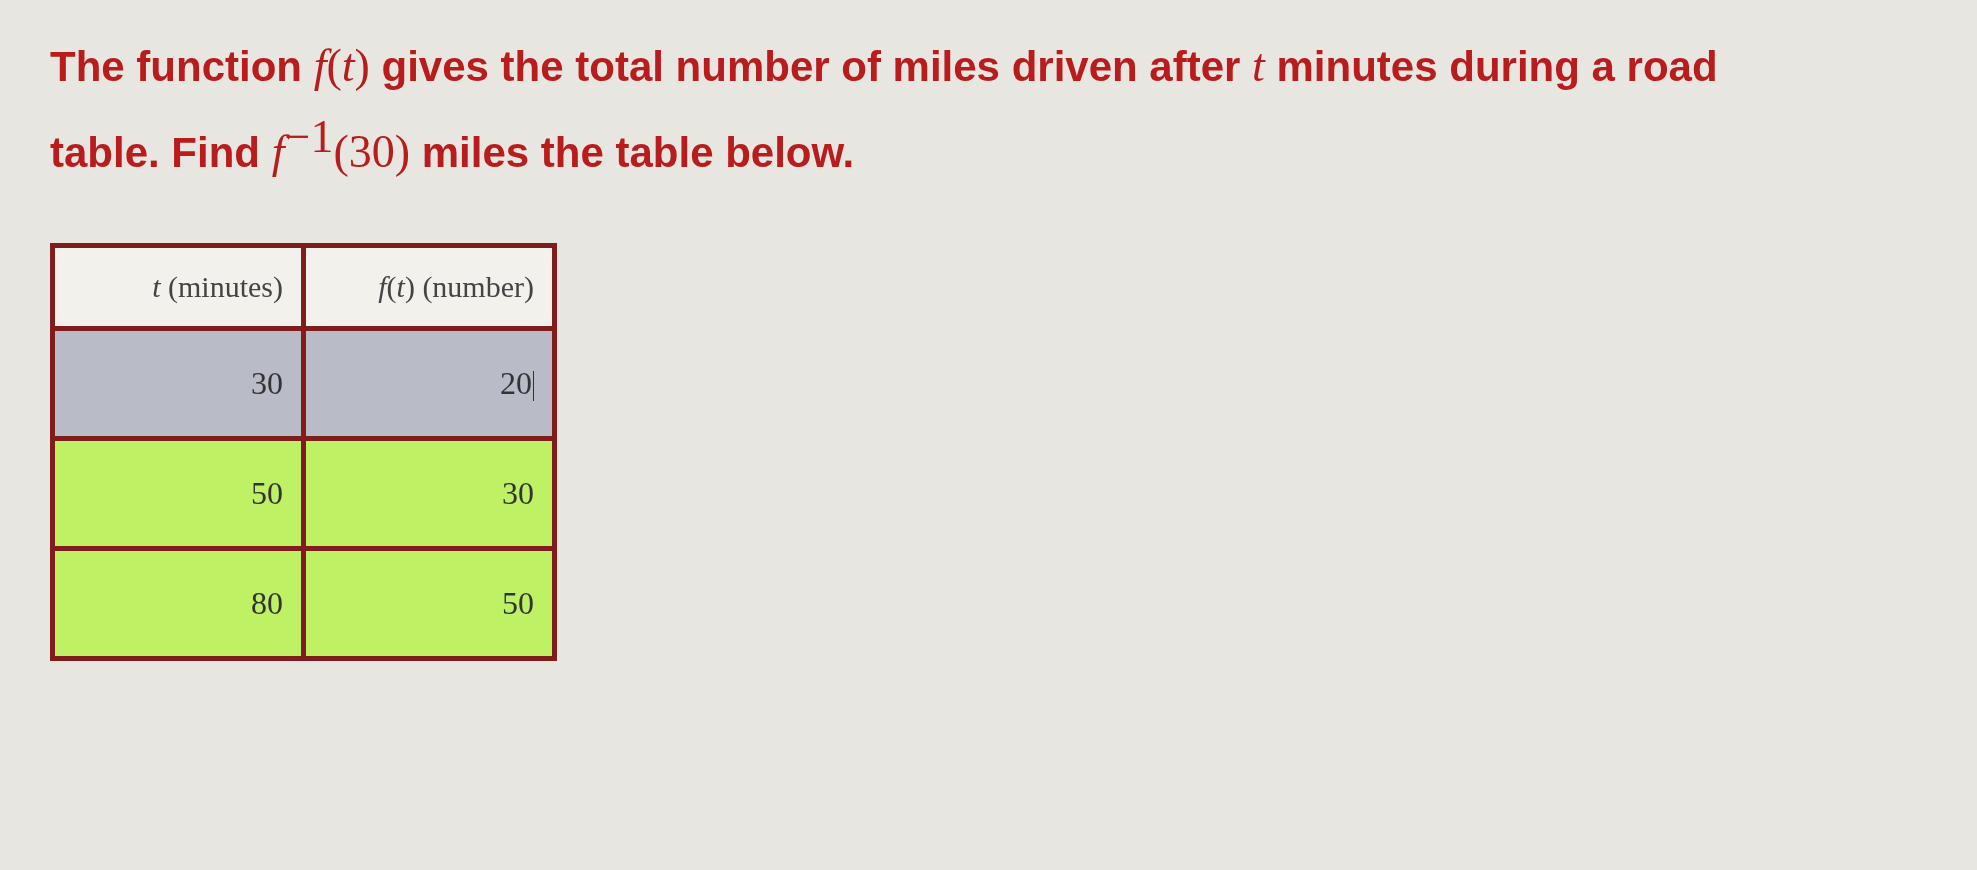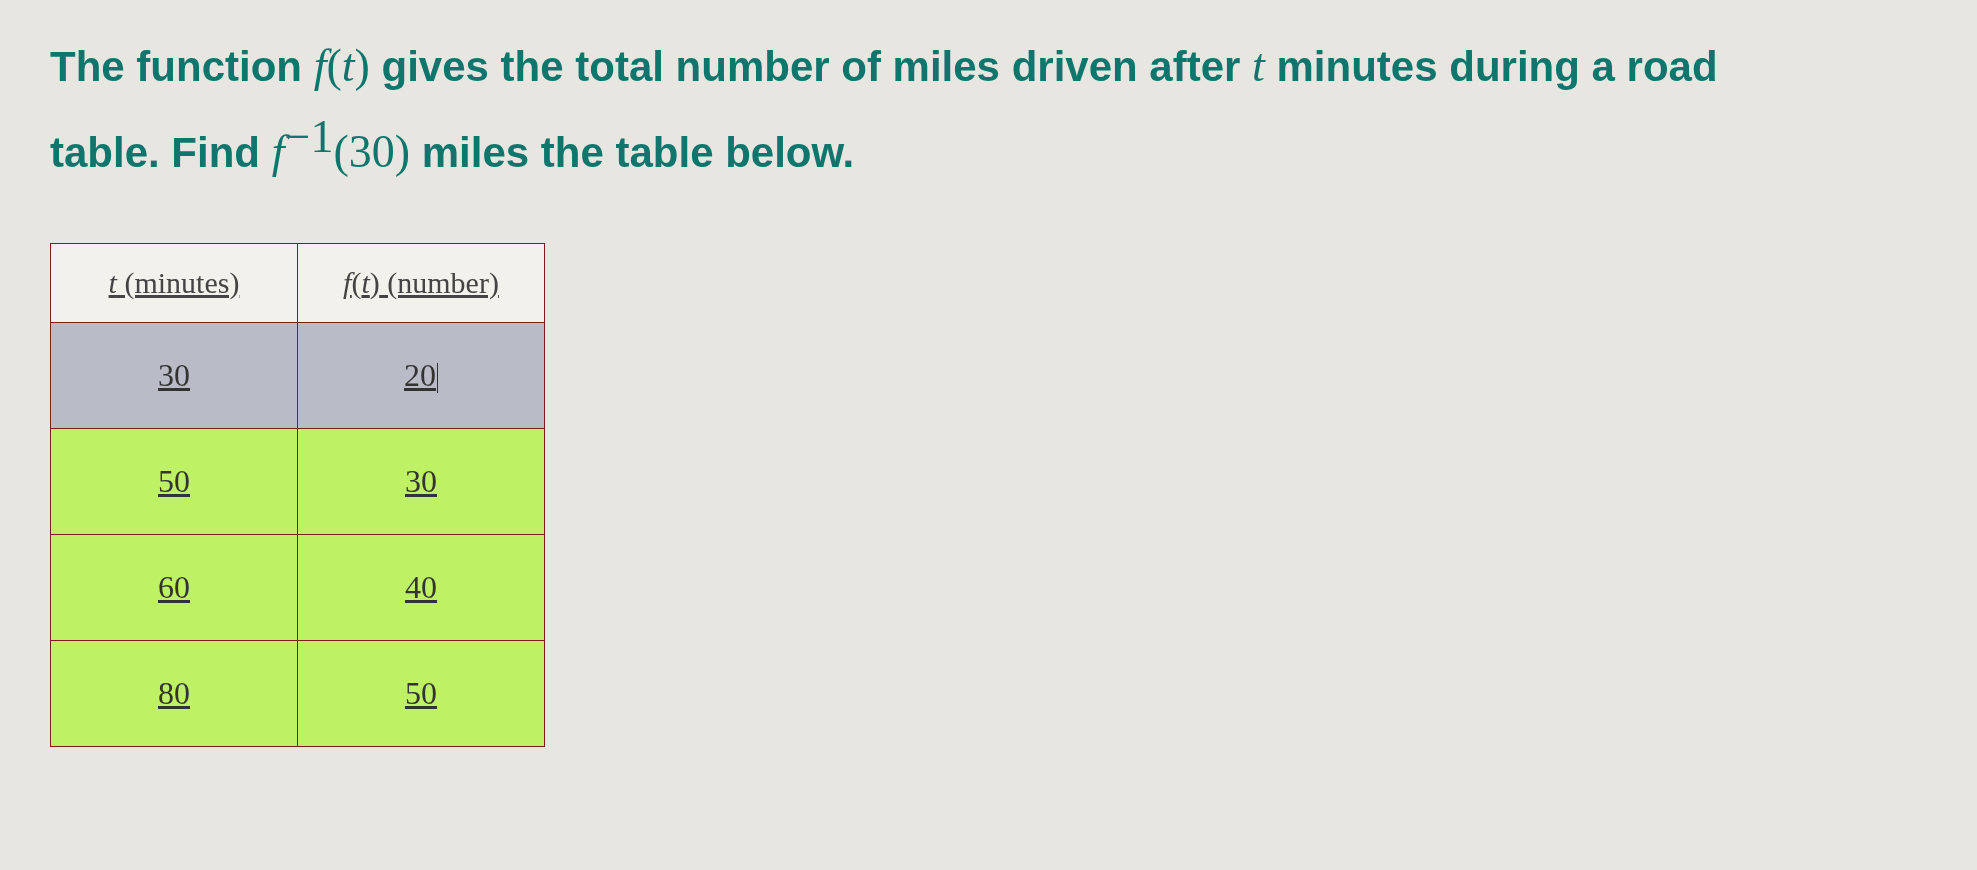--- a/index.html
+++ b/index.html
@@ -14,21 +14,21 @@
     box-sizing: border-box;
   }
   .page {
     padding: 30px 40px 40px 50px;
     box-sizing: border-box;
   }
   .prompt {
     font-size: 42px;
     font-weight: bold;
     line-height: 1.55;
-    color: #0f766e;
+    color: #b91c1c;
     margin-bottom: 55px;
     white-space: nowrap;
   }
   .prompt .math-i {
     font-family: "Times New Roman", Times, serif;
     font-style: italic;
     font-weight: normal;
     font-size: 46px;
   }
   .prompt .math-up {
@@ -40,25 +40,24 @@
   .prompt sup {
     font-size: 0.65em;
     vertical-align: super;
   }
   table.data {
     border-collapse: collapse;
     border: 1px solid #9aa0a6;
     background: #f3f1ec;
   }
   table.data th, table.data td {
-    border: 1px solid #7f1d1d;
+    border: 5px solid #7f1d1d;
     font-family: "Times New Roman", Times, serif;
-    text-align: center;
+    text-align: right;
     vertical-align: middle;
-    text-decoration: underline;
   }
   table.data th {
     font-weight: normal;
     font-size: 30px;
     padding: 22px 18px;
     color: #444;
     width: 210px;
     background: #f3f1ec;
   }
   table.data th .mi {
@@ -110,23 +109,19 @@
         <td>30</td>
         <td>
           <span>2</span><span>0</span><span class="cursor"></span>
         </td>
       </tr>
       <tr>
         <td>50</td>
         <td>30</td>
       </tr>
       <tr>
-        <td>60</td>
-        <td>40</td>
-      </tr>
-      <tr>
         <td>80</td>
         <td>50</td>
       </tr>
     </tbody>
   </table>
 
 </div>
 
 </body></html>

